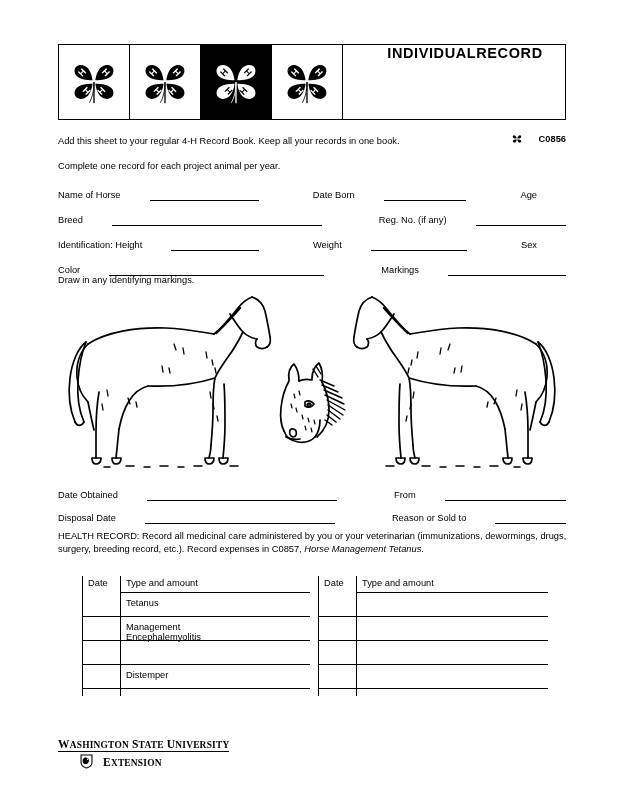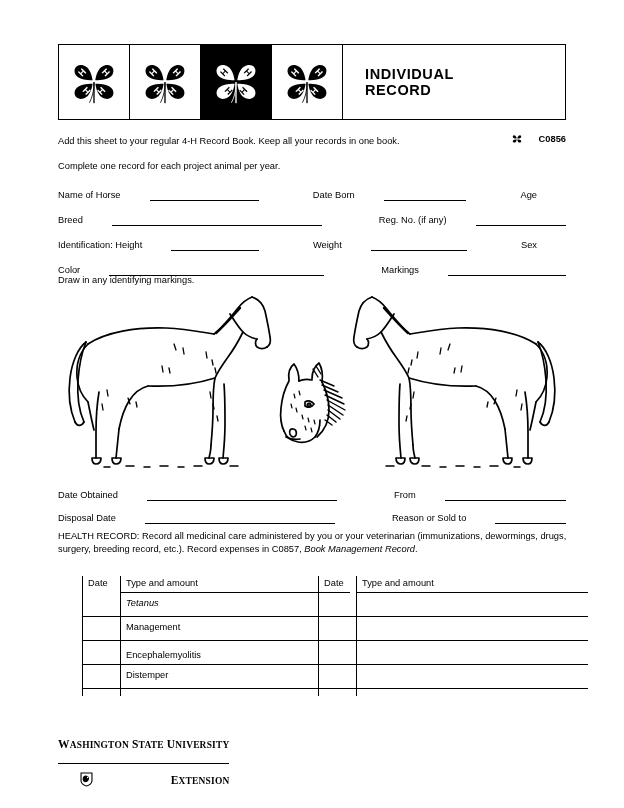--- a/index.html
+++ b/index.html
@@ -41,21 +41,21 @@
     display: flex;
     align-items: center;
     justify-content: center;
   }
   .clover-cell.inverted {
     background: #000;
   }
   .title-cell {
     flex: 1;
     display: flex;
-    flex-direction: column;
+    flex-direction: row;
     justify-content: center;
     padding-left: 22px;
     box-sizing: border-box;
   }
   .title-line {
     font-size: 14.5px;
     font-weight: bold;
     letter-spacing: 0.6px;
     line-height: 16.5px;
   }
@@ -137,21 +137,20 @@
     font-size: 9.3px;
     line-height: 13px;
   }
   .health-note i { font-style: italic; }
 
   
   .tbl {
     position: absolute;
     top: 576px;
     height: 120px;
-    padding-left: 40px;
   }
   .tbl.left  { left: 82px;  width: 228px; }
   .tbl.right { left: 318px; width: 230px; }
 
   .tbl .vline {
     position: absolute;
     top: 0;
     bottom: 0;
     width: 0;
     border-left: 1.1px solid #000;
@@ -189,30 +188,29 @@
     top: 738px;
     display: flex;
     flex-direction: column;
   }
   .wsu-line1 {
     font-family: "Liberation Serif", serif;
     font-size: 11.5px;
     font-weight: bold;
     letter-spacing: 0.2px;
     border-bottom: 1.2px solid #000;
-    padding-bottom: 13px;
+    padding-bottom: 1px;
     display: inline-block;
   }
   .wsu-line2 {
     display: flex;
     align-items: center;
-    gap: 3px;
-    margin-top: 8px;
+    gap: 10px;
+    margin-top: 2px;
     margin-left: 22px;
-    justify-content: space-between;
   }
   .wsu-ext {
     font-family: "Liberation Serif", serif;
     font-size: 11.5px;
     font-weight: bold;
     letter-spacing: 0.2px;
   }
   .smallcap { font-size: 0.82em; }
 </style>
 </head>
@@ -546,42 +544,42 @@
   </div>
 
   <div class="field-row" style="top:510px;">
     <span class="fl">Disposal Date</span>
     <span class="rule" style="width:190px;"></span>
     <span class="sp"></span>
     <span class="fl">Reason or Sold to</span>
     <span class="rule" style="flex:1;"></span>
   </div>
 
-  <div class="health-note"><span>HEALTH RECORD: Record all medicinal care administered by you or your veterinarian (immunizations, dewormings, drugs, surgery, breeding record, etc.). Record expenses in C0857, </span><i>Book Management Record</i><span>.</span></div>
+  <div class="health-note"><span>HEALTH RECORD: Record all medicinal care administered by you or your veterinarian (immunizations, dewormings, drugs, surgery, breeding record, etc.). Record expenses in C0857, </span><i>Horse Management Tetanus</i><span>.</span></div>
 
   <div class="tbl left">
     <div class="vline outer"></div>
     <div class="vline inner"></div>
 
     <div class="hrule type" style="top:16px;"></div>
     <div class="hrule date" style="top:40px;"></div>
     <div class="hrule type" style="top:40px;"></div>
     <div class="hrule date" style="top:64px;"></div>
     <div class="hrule type" style="top:64px;"></div>
     <div class="hrule date" style="top:88px;"></div>
     <div class="hrule type" style="top:88px;"></div>
     <div class="hrule date" style="top:112px;"></div>
     <div class="hrule type" style="top:112px;"></div>
 
     <div class="cellhdr hdr-date">Date</div>
     <div class="cellhdr hdr-type">Type and amount</div>
 
-    <div class="vaccine" style="top:22px;font-style:italic;">Tetanus</div>
+    <div class="vaccine" style="top:22px;">Tetanus</div>
     <div class="vaccine" style="top:46px;">Management</div>
-    <div class="vaccine" style="top:74px;text-align:center;">Encephalemyolitis</div>
+    <div class="vaccine" style="top:56px;text-align:center;">Encephalemyolitis</div>
     <div class="vaccine" style="top:94px;">Distemper</div>
   </div>
 
   <div class="tbl right">
     <div class="vline outer"></div>
     <div class="vline inner"></div>
 
     <div class="hrule type" style="top:16px;"></div>
     <div class="hrule date" style="top:40px;"></div>
     <div class="hrule type" style="top:40px;"></div>

